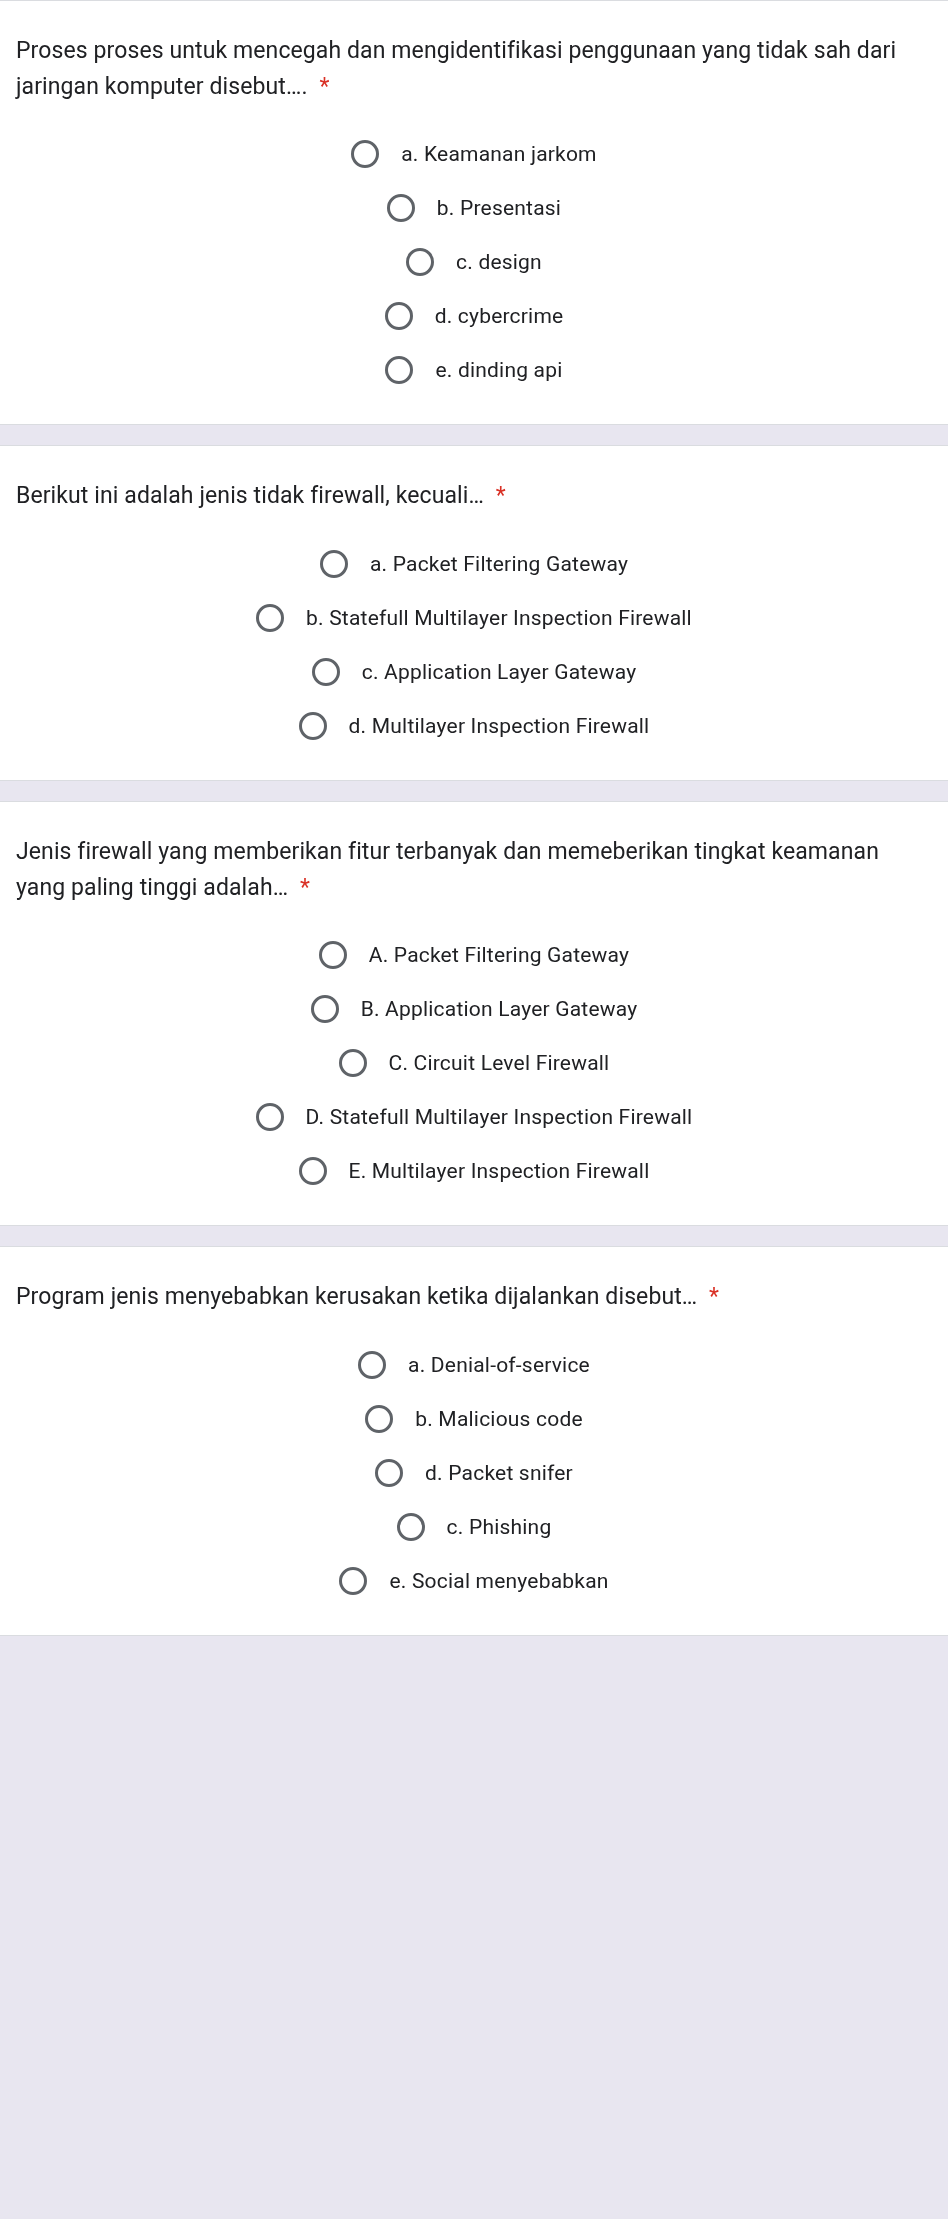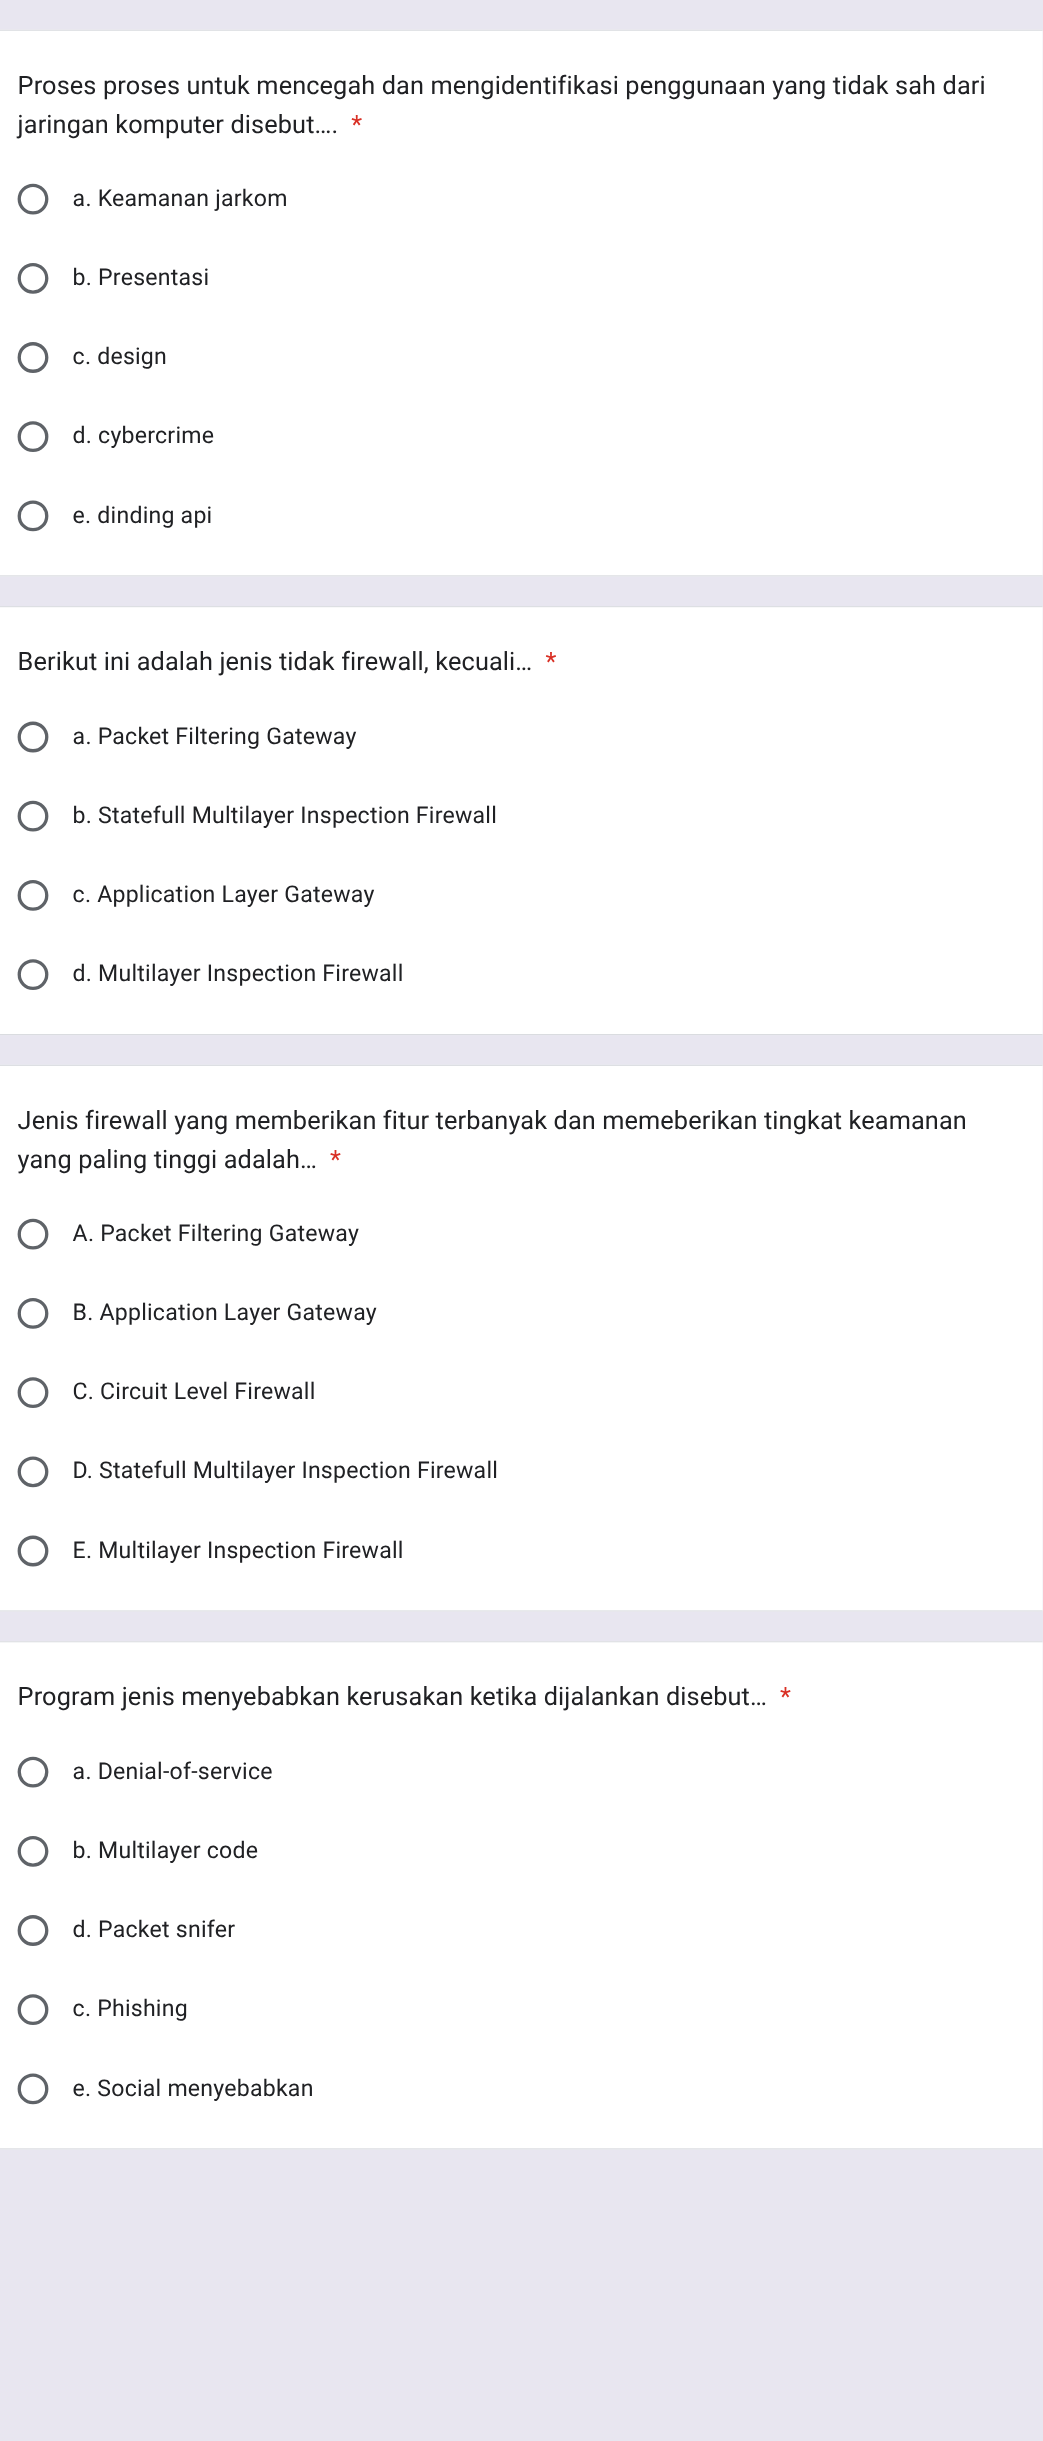--- a/index.html
+++ b/index.html
@@ -7,35 +7,34 @@
     font-family: Roboto, Arial, sans-serif;
     background: #e8e6f0;
     width: 948px;
   }
   .card {
     background: #ffffff;
     border-top: 1px solid #dadce0;
     border-bottom: 1px solid #dadce0;
     padding: 32px 16px 40px 16px;
     margin-bottom: 20px;
-    margin-top: 27px;
   }
   .question {
     font-size: 23px;
     color: #202124;
     line-height: 1.55;
     margin-bottom: 36px;
     letter-spacing: 0.1px;
   }
   .required {
     color: #d93025;
     font-size: 23px;
     padding-left: 6px;
   }
-  .options { display: flex; flex-direction: column; gap: 44px; }
+  .options { display: flex; flex-direction: column; gap: 26px; align-items: center; }
   .option {
     display: flex;
     align-items: center;
     gap: 22px;
     cursor: pointer;
   }
   .radio {
     width: 28px;
     height: 28px;
     border: 3px solid #5f6368;
@@ -139,21 +138,21 @@
     <span>Program jenis menyebabkan kerusakan ketika dijalankan disebut…</span>
     <span class="required">*</span>
   </div>
   <div class="options">
     <label class="option">
         <span class="radio"></span>
         <span class="option-label">a. Denial-of-service</span>
       </label>
     <label class="option">
         <span class="radio"></span>
-        <span class="option-label">b. Multilayer code</span>
+        <span class="option-label">b. Malicious code</span>
       </label>
     <label class="option">
         <span class="radio"></span>
         <span class="option-label">d. Packet snifer</span>
       </label>
     <label class="option">
         <span class="radio"></span>
         <span class="option-label">c. Phishing</span>
       </label>
     <label class="option">

